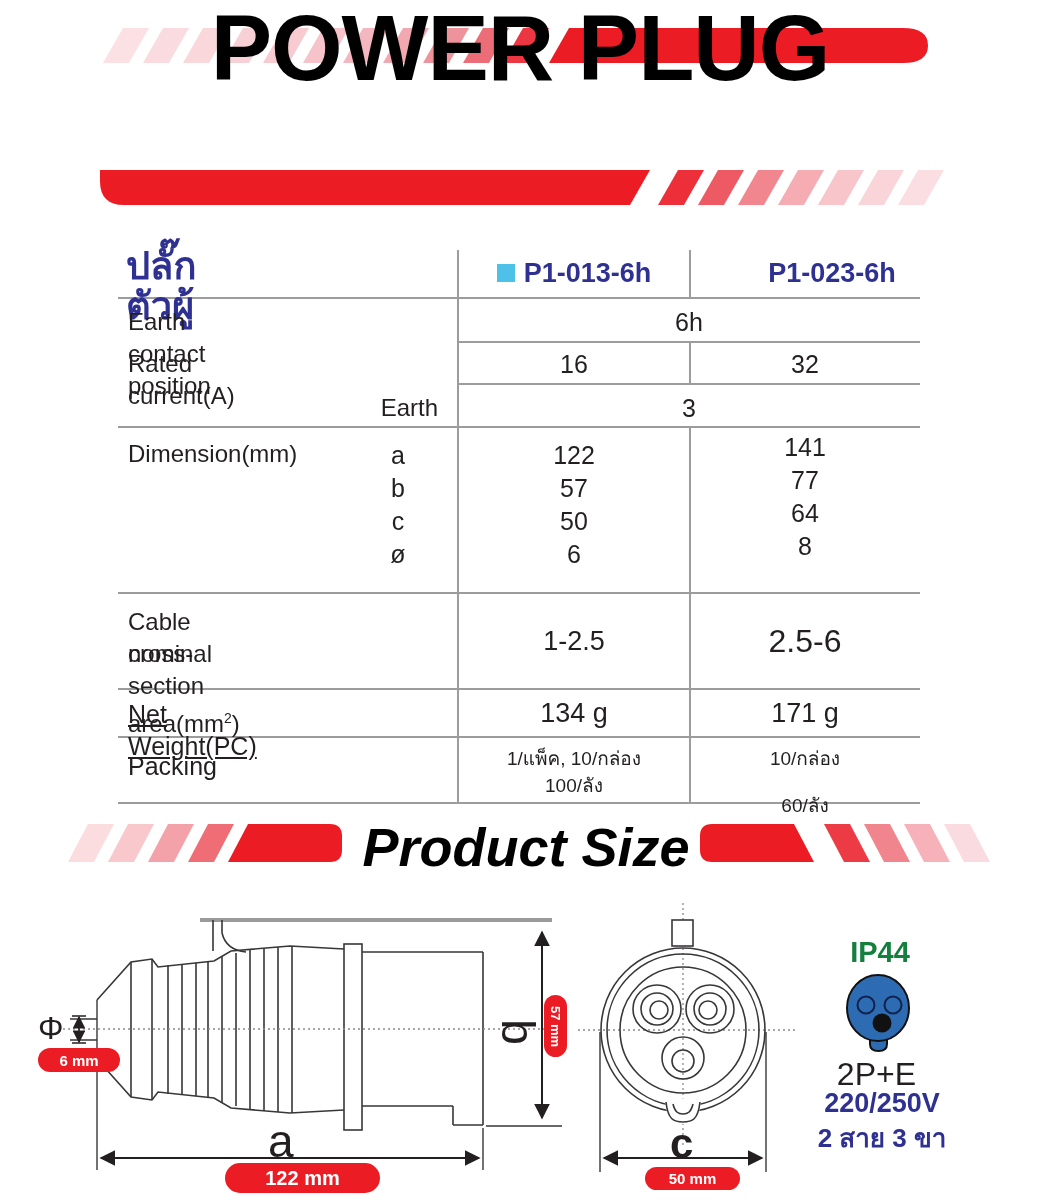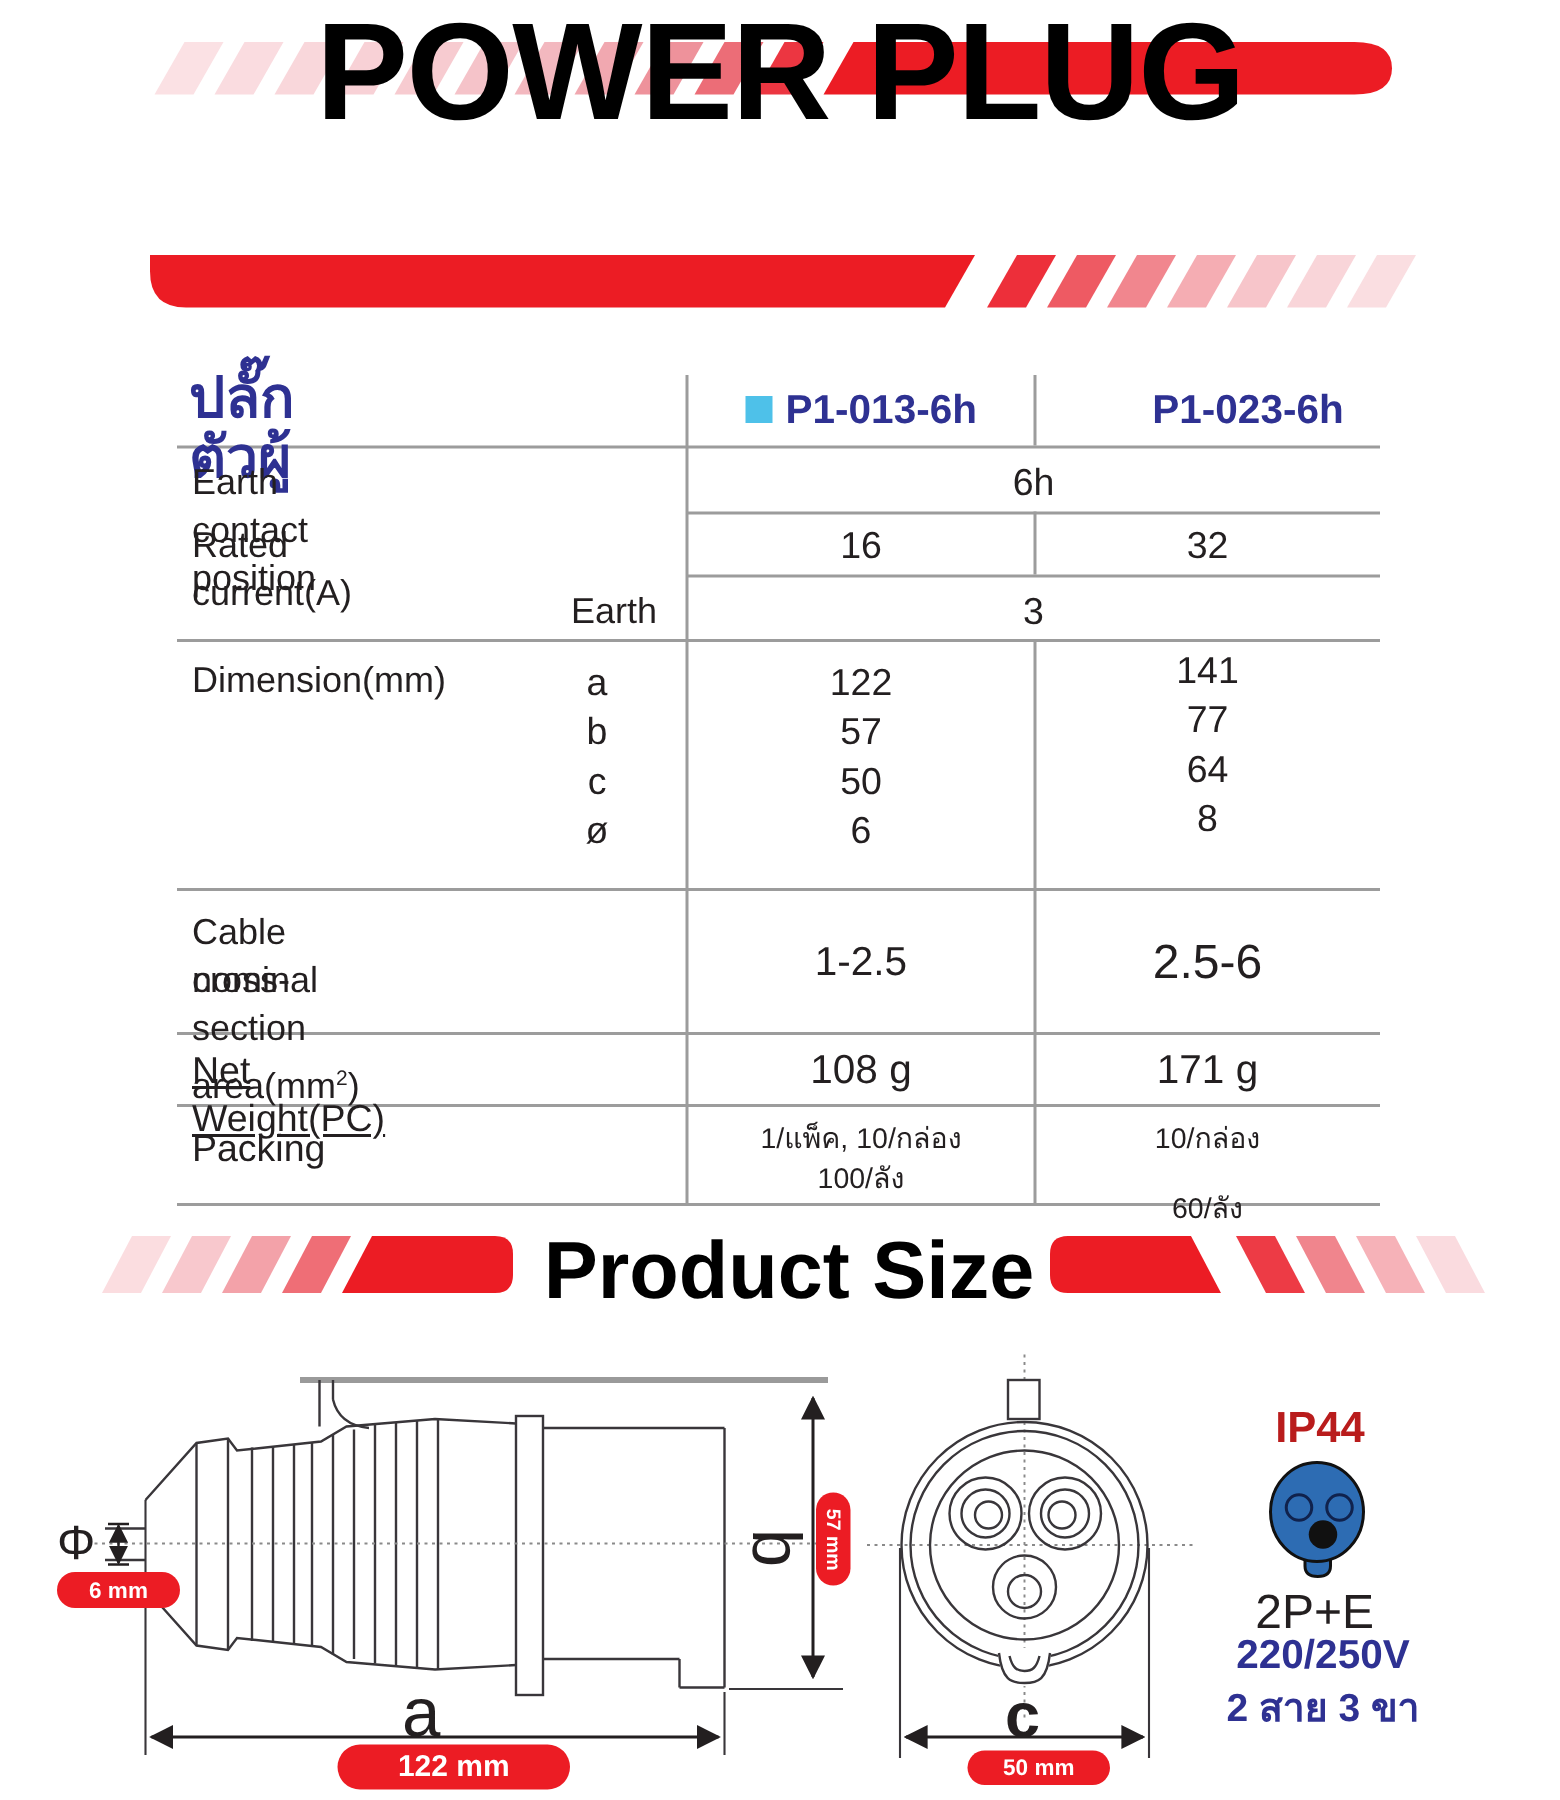--- a/index.html
+++ b/index.html
@@ -104,21 +104,21 @@
     </div>
 
     <div class="abs lbl" style="left:128px;top:606px;">Cable nominal</div>
     <div class="abs lbl" style="left:128px;top:638px;">
       <span>cross-section area(mm</span><sup style="font-size:14px;">2</sup><span>)</span>
     </div>
     <div class="abs ctr" style="left:458px;top:624px;width:232px;height:34px;font-size:27px;">1-2.5</div>
     <div class="abs ctr" style="left:690px;top:624px;width:230px;height:34px;font-size:32px;">2.5-6</div>
 
     <div class="abs lbl" style="left:128px;top:698px;font-size:25px;text-decoration:underline;">Net Weight(PC)</div>
-    <div class="abs ctr" style="left:458px;top:696px;width:232px;height:34px;font-size:27px;">108 g</div>
+    <div class="abs ctr" style="left:458px;top:696px;width:232px;height:34px;font-size:27px;">134 g</div>
     <div class="abs ctr" style="left:690px;top:696px;width:230px;height:34px;font-size:27px;">171 g</div>
 
     <div class="abs lbl" style="left:128px;top:750px;font-size:25px;">Packing</div>
     <div class="abs" style="left:458px;top:744px;width:232px;">
       <div class="ctr" style="height:27px;font-size:19px;">1/แพ็ค, 10/กล่อง</div>
       <div class="ctr" style="height:27px;font-size:19px;">100/ลัง</div>
     </div>
     <div class="abs" style="left:690px;top:744px;width:230px;">
       <div class="ctr" style="height:27px;font-size:19px;">10/กล่อง</div>
       <div class="ctr" style="height:27px;font-size:19px;margin-top:20px;">60/ลัง</div>
@@ -131,21 +131,21 @@
     <polygon points="148,47 174,47 194,9 168,9" fill="#f3a2a9"></polygon>
     <polygon points="188,47 214,47 234,9 208,9" fill="#ef6e76"></polygon>
     <path d="M228 47 L248 9 L330 9 Q342 9 342 21 L342 35 Q342 47 330 47 Z" fill="#ec1c24"></path>
     <path d="M700 21 Q700 9 712 9 L794 9 L814 47 L712 47 Q700 47 700 35 Z" fill="#ec1c24"></path>
     <polygon points="824,9 850,9 870,47 844,47" fill="#ed3b45"></polygon>
     <polygon points="864,9 890,9 910,47 884,47" fill="#f0858d"></polygon>
     <polygon points="904,9 930,9 950,47 924,47" fill="#f6b2b8"></polygon>
     <polygon points="944,9 970,9 990,47 964,47" fill="#fadbdf"></polygon>
   </svg>
   <div class="abs" style="left:346px;top:816px;width:360px;font-size:54px;font-weight:bold;
-       text-align:center;color:#000;">Product Size</div>
+       text-align:center;color:#000;font-style:italic;">Product Size</div>
 
   <svg class="abs" style="left:25px;top:895px;" width="545" height="305" viewBox="25 895 545 305" fill="none" stroke="#39363a" stroke-width="1.6">
     <defs>
       <marker id="ah" viewBox="0 0 10 10" refX="9" refY="5" markerWidth="8" markerHeight="8" orient="auto-start-reverse">
           <path d="M0 0 L10 5 L0 10 Z" fill="#231f20" stroke="none"></path>
         </marker>
     </defs>
     <line x1="200" y1="920" x2="552" y2="920" stroke="#9a9a9a" stroke-width="4"></line>
     <path d="M213 920 V951 M222 920 V933 M222 933 Q226 950 246 952"></path>
     <path d="M70 1019 H97 M70 1040 H97"></path>
@@ -193,21 +193,21 @@
   <div class="abs bigletter" style="left:268px;top:1114px;">a</div>
   <div class="pill" style="left:225px;top:1163px;width:155px;height:30px;font-size:20px;">122 mm</div>
   <div class="abs bigletter" style="left:505px;top:1005px;transform:rotate(90deg);">b</div>
   <div class="pill" style="left:544px;top:995px;width:23px;height:62px;">
     <span style="transform:rotate(90deg);font-size:13px;white-space:nowrap;">57 mm</span>
   </div>
   <div class="abs" style="left:670px;top:1120px;font-size:42px;font-weight:bold;">c</div>
   <div class="pill" style="left:645px;top:1167px;width:95px;height:23px;font-size:15px;">50 mm</div>
 
   <div class="abs" style="left:845px;top:936px;width:70px;font-size:29px;font-weight:bold;
-       text-align:center;color:#b91c1c;">IP44</div>
+       text-align:center;color:#15803d;">IP44</div>
   <svg class="abs" style="left:845px;top:972px;" width="68" height="84" viewBox="0 0 68 84">
     <path d="M25 60 L25 72 Q25 79 33.5 79 Q42 79 42 72 L42 60 Z" fill="#2d6cb3" stroke="#111" stroke-width="2"></path>
     <ellipse cx="33" cy="36" rx="31" ry="33" fill="#2d6cb3" stroke="#111" stroke-width="2"></ellipse>
     <circle cx="21" cy="33" r="8.5" fill="none" stroke="#10224d" stroke-width="2"></circle>
     <circle cx="48" cy="33" r="8.5" fill="none" stroke="#10224d" stroke-width="2"></circle>
     <circle cx="37" cy="51" r="9.5" fill="#111"></circle>
   </svg>
   <div class="abs" style="left:836px;top:1056px;width:80px;font-size:32px;text-align:right;">2P+E</div>
   <div class="abs navy" style="left:822px;top:1088px;width:120px;font-size:27px;text-align:center;">220/250V</div>
   <div class="abs navy" style="left:812px;top:1117px;width:140px;font-size:26px;text-align:center;">2 สาย 3 ขา</div>

